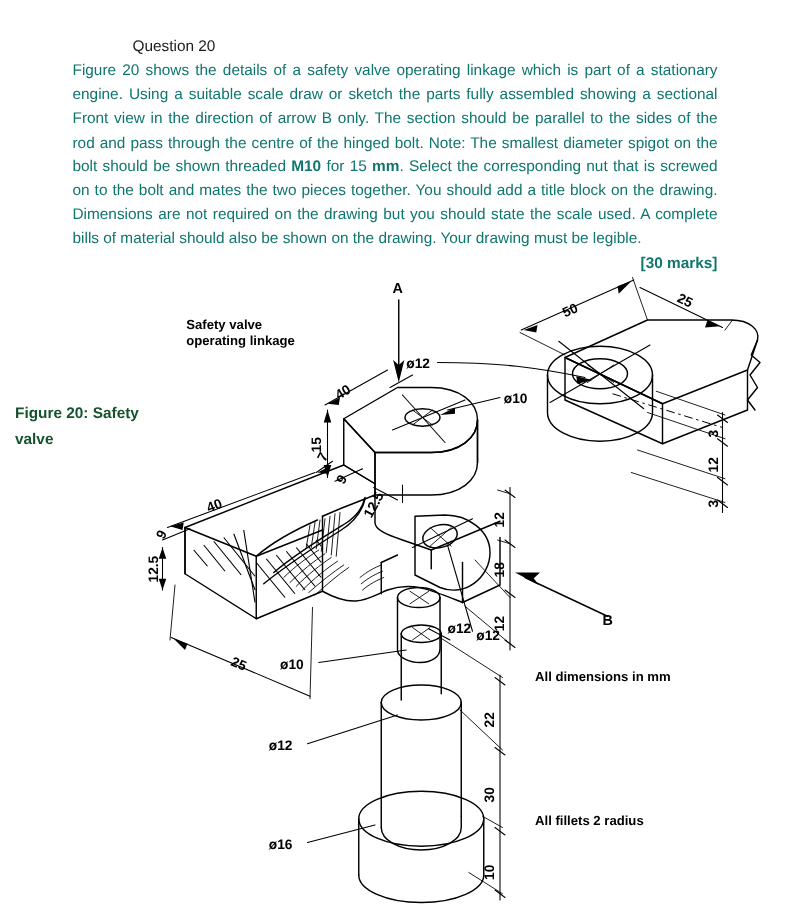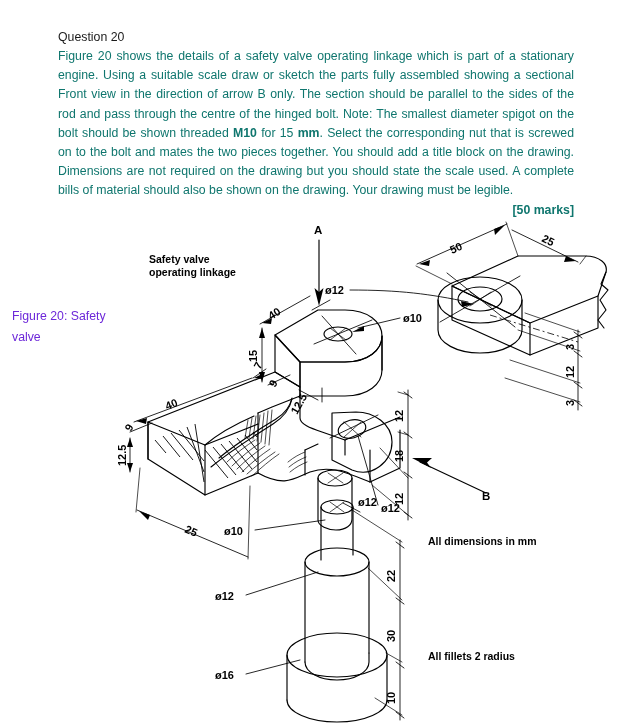--- a/index.html
+++ b/index.html
@@ -28,42 +28,44 @@
     position: absolute;
     left: 58px;
     top: 28px;
     width: 516px;
   }
   .question-heading {
     font-size: 12.3px;
     line-height: 19px;
     color: #1a1a1a;
     white-space: pre;
+    margin-left: 48px;
   }
   .question-body {
     font-size: 12.3px;
     line-height: 19.2px;
     text-align: justify;
     color: #0f766e;
   }
   .question-body b { font-weight: bold; }
   .marks {
     float: right;
     font-weight: bold;
   }
 
   
   .figure-caption {
     position: absolute;
     left: 12px;
-    top: 306px;
+    top: 320px;
     width: 125px;
     font-size: 12.3px;
     line-height: 21px;
-    color: #6d28d9;
+    color: #14532d;
+    font-weight: bold;
   }
 
   
   #drawing {
     position: absolute;
     left: 0;
     top: 210px;
     width: 630px;
     height: 516px;
   }
@@ -102,21 +104,21 @@
 </style>
 </head>
 <body>
 
 <div id="page">
 
   <div class="question-block">
     <div class="question-heading">Question 20</div>
     <div class="question-body">
       <span id="qruns"><span>Figure 20 shows the details of a safety valve operating linkage which is part of a stationary engine. Using a suitable scale draw or sketch the parts fully assembled showing a sectional Front view in the direction of arrow B only. The section should be parallel to the sides of the rod and pass through the centre of the hinged bolt. Note: The smallest diameter spigot on the bolt should be shown threaded </span><b>M10</b><span> for 15 </span><b>mm</b><span>. Select the corresponding nut that is screwed on to the bolt and mates the two pieces together. You should add a title block on the drawing. Dimensions are not required on the drawing but you should state the scale used. A complete bills of material should also be shown on the drawing. Your drawing must be legible.</span></span>
-      <span class="marks">[50 marks]</span>
+      <span class="marks">[30 marks]</span>
     </div>
   </div>
 
   <div class="figure-caption">Figure 20: Safety valve</div>
 
   <div id="drawing">
   <svg width="630" height="516" viewBox="0 0 630 516" xmlns="http://www.w3.org/2000/svg">
 
     <text class="partlabel" x="149" y="53">Safety valve</text>
     <text class="partlabel" x="149" y="66">operating linkage</text>

